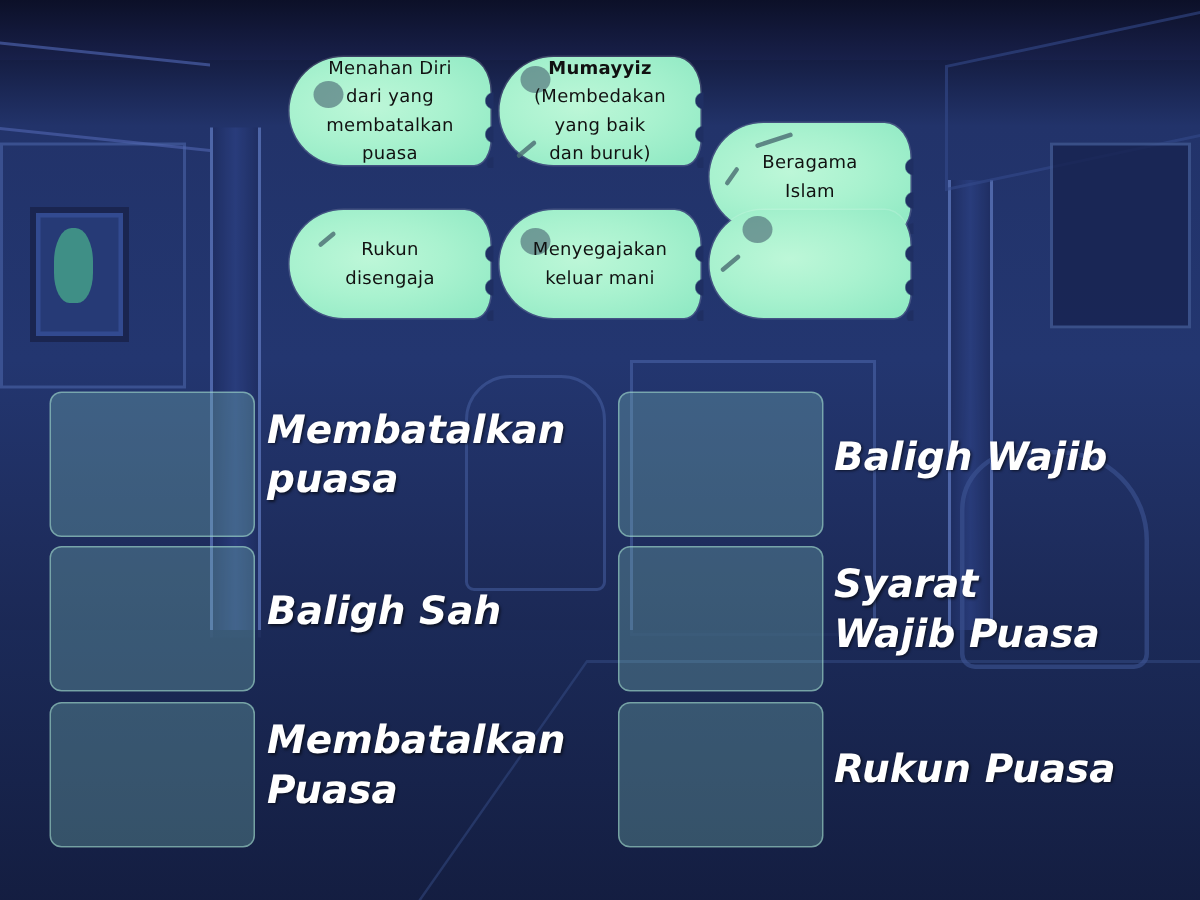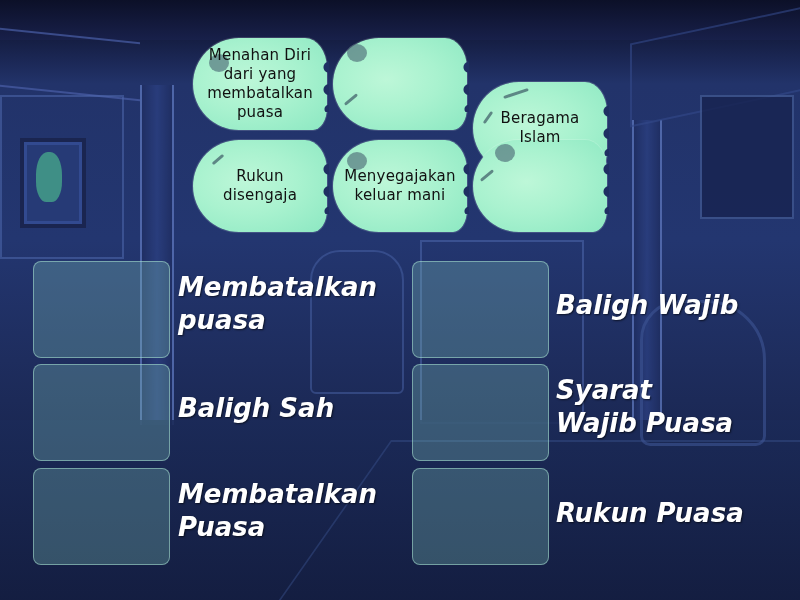--- a/index.html
+++ b/index.html
@@ -21,25 +21,25 @@
   .vase { position:absolute; left:36px; top:152px; width:26px; height:50px; background:#3f8f86; border-radius:45% 45% 40% 40%; }
   .rightpanel { position:absolute; left:700px; top:95px; width:90px; height:120px; border:2px solid #3f568f; background:#172350; opacity:.8; }
   .beams { position:absolute; left:630px; top:25px; width:170px; height:80px; border:2px solid #34498a; opacity:.6; transform:skewY(-12deg); }
   .floor { position:absolute; left:0; top:420px; width:800px; height:180px; background:linear-gradient(180deg,#1b2a58 0%,#141e42 100%); opacity:.9; }
   .rug { position:absolute; left:330px; top:440px; width:520px; height:170px; border:2px solid #3a528f; transform:skewX(-35deg); opacity:.45; }
   .chair { position:absolute; left:640px; top:300px; width:120px; height:140px; border:3px solid #3d5595; border-radius:40px 60px 10px 10px; opacity:.6; }
   .table-obj { position:absolute; left:310px; top:250px; width:90px; height:140px; border:2px solid #4a64a8; border-radius:30px 30px 6px 6px; opacity:.5; }
 
   
   .card {
-    position:absolute; width:134px; height:92px;
+    position:absolute; width:134px; height:72px;
     background: radial-gradient(ellipse at 40% 45%, #bdf7d8 0%, #a9f2cf 45%, #8ce8c2 100%);
     border-radius: 46px 22px 14px 46px / 46px 30px 22px 46px;
     display:flex; align-items:center; justify-content:center; text-align:center;
-    color:#111; font-size:15px; line-height:19px; letter-spacing:.2px;
+    color:#111; font-size:12px; line-height:19px; letter-spacing:.2px;
     box-shadow: 0 0 0 1px rgba(255,255,255,.15);
     cursor:grab;
   }
   .card::before { 
     content:""; position:absolute; width:20px; height:18px; border-radius:50%;
     background:#4f6d78; opacity:.65;
   }
   .card::after { 
     content:""; position:absolute; right:-2px; top:18px; width:10px; height:56px;
     background:
@@ -93,20 +93,23 @@
 </div>
 
 <div class="card c1" style="left:193px;top:38px;">
   <span class="card-text">Menahan Diri
 dari yang
 membatalkan
 puasa</span>
 </div>
 <div class="card c2" style="left:333px;top:38px;">
   <span class="dash" style="left:10px;top:60px;width:16px;transform:rotate(-40deg);"></span>
+  <span class="card-text"><b>Mumayyiz</b><br><span>(Membedakan
+yang baik
+dan buruk)</span></span>
 </div>
 <div class="card c3" style="left:473px;top:38px;margin-top:44px;">
   <span class="dash" style="left:30px;top:10px;transform:rotate(-18deg);"></span>
   <span class="dash" style="left:8px;top:34px;width:14px;transform:rotate(-55deg);"></span>
   <span class="card-text">Beragama
 Islam</span>
 </div>
 <div class="card c4" style="left:193px;top:140px;">
   <span class="dash" style="left:18px;top:18px;width:14px;transform:rotate(-40deg);"></span>
   <span class="card-text">Rukun

